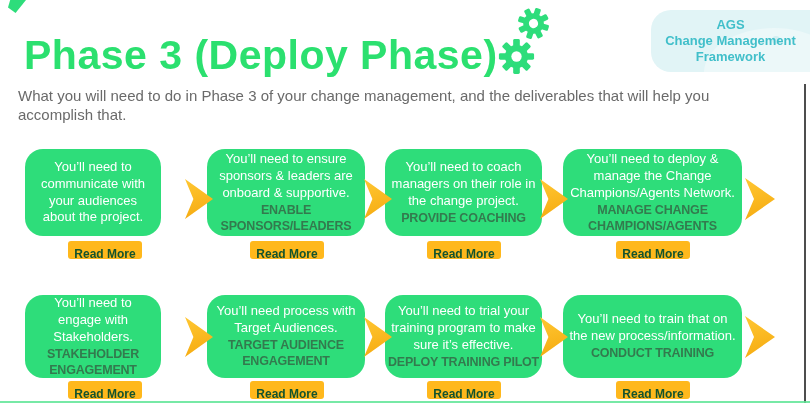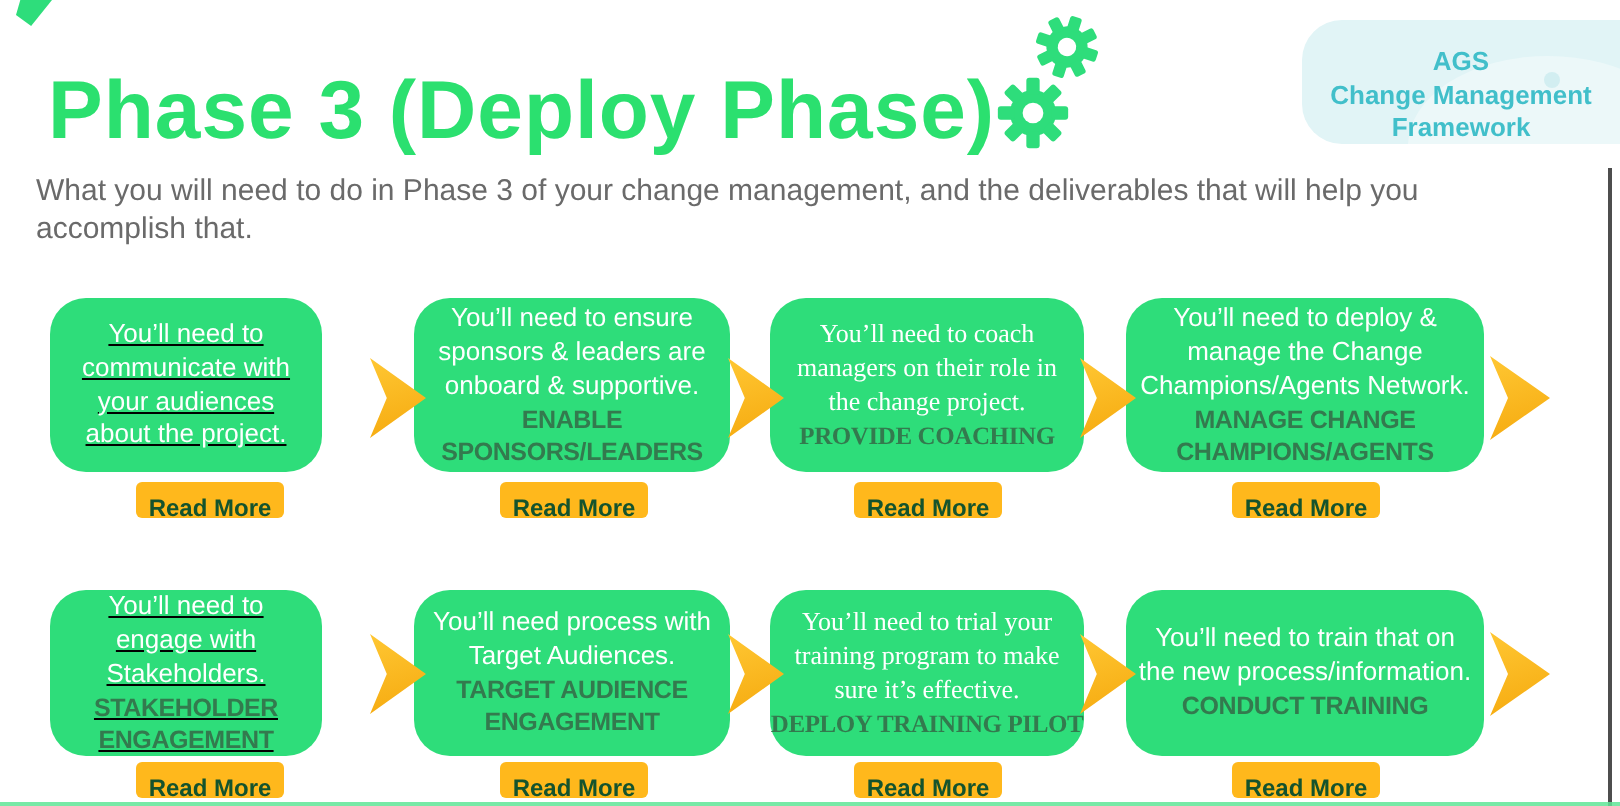--- a/index.html
+++ b/index.html
@@ -16,32 +16,32 @@
   
   .title{position:absolute;left:24px;top:32px;font-size:41px;font-weight:bold;color:#2be06f;
     letter-spacing:0.5px;white-space:nowrap;}
   .subtitle{position:absolute;left:18px;top:86px;width:730px;font-size:15px;color:#6a6a6a;line-height:1.28;}
   .gear{position:absolute;}
   .gear-big{left:498px;top:38px;width:37px;height:37px;}
   .gear-small{left:517px;top:7px;width:33px;height:33px;transform:rotate(18deg);}
 
   
   .badge{position:absolute;left:651px;top:10px;width:159px;height:62px;background:#e1f4f6;
-    border-radius:20px 0 0 20px;display:flex;flex-direction:column;justify-content:flex-end;
+    border-radius:20px 0 0 20px;display:flex;flex-direction:column;justify-content:center;
     text-align:center;color:#41bfca;font-weight:bold;font-size:13px;line-height:1.25;overflow:hidden;}
   .badge::before{content:"";position:absolute;right:-34px;bottom:-46px;width:140px;height:90px;
     background:#ecf8f9;border-radius:50%;}
   .badge::after{content:"";position:absolute;right:30px;top:26px;width:8px;height:8px;
     background:#d2eef1;border-radius:50%;}
   .badge span{position:relative;z-index:1;}
 
   
   .card{position:absolute;background:#2edd7a;border-radius:18px;box-sizing:border-box;
     display:flex;flex-direction:column;justify-content:center;text-align:center;padding:5px 6px;}
-  .x1{left:25px;width:136px;text-decoration:underline;} .x2{left:207px;width:158px;} .x3{left:385px;width:157px;font-family:Liberation Serif, serif;} .x4{left:563px;width:179px;}
+  .x1{left:25px;width:136px;} .x2{left:207px;width:158px;} .x3{left:385px;width:157px;} .x4{left:563px;width:179px;}
   .r1{top:149px;height:87px;} .r2{top:295px;height:83px;}
   .desc{color:#ffffff;font-size:13px;line-height:1.3;font-weight:500;}
   .deliverable{color:#337a4e;font-size:12.5px;font-weight:bold;line-height:1.3;
     white-space:pre-line;margin:0 -6px;letter-spacing:-0.2px;}
 
   
   .read-more{position:absolute;width:74px;height:18px;background:#ffb81c;border:none;border-radius:3px;
     color:#14532d;font-family:"Liberation Sans", sans-serif;font-size:12px;font-weight:bold;
     line-height:18px;text-align:center;padding:4px;cursor:pointer;}
   .b1{left:68px;} .b2{left:250px;} .b3{left:427px;} .b4{left:616px;}

